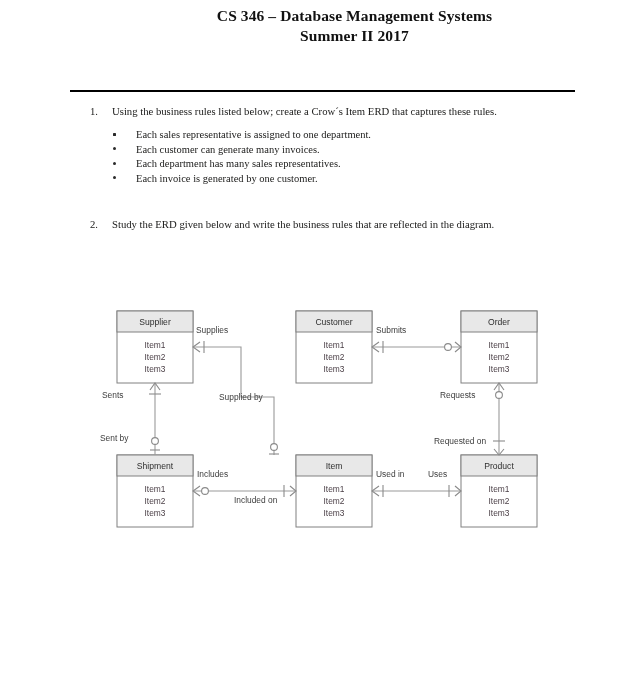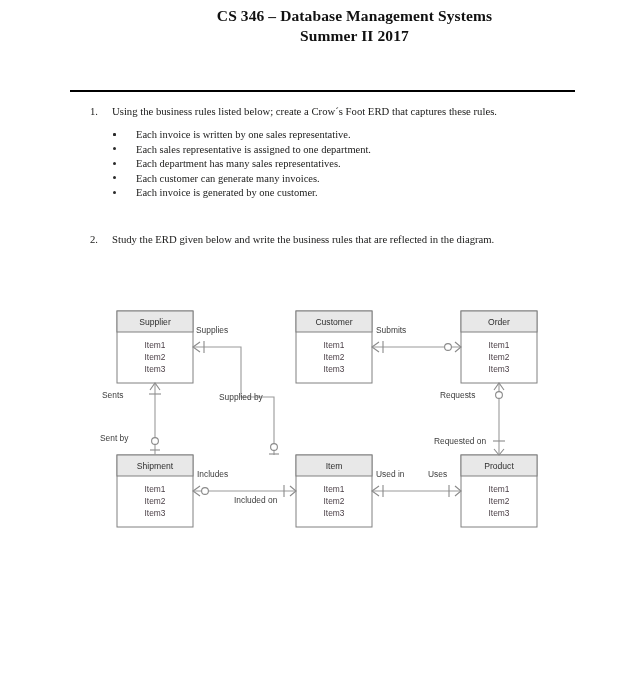--- a/index.html
+++ b/index.html
@@ -78,40 +78,39 @@
   <div class="doc-header">
     <div class="doc-title-line">CS 346 – Database Management Systems</div>
     <div class="doc-title-line">Summer II 2017</div>
   </div>
   <div class="rule"></div>
 
   <div class="tasks">
 
     <div class="task">
       <span class="task-num">1.</span>
-      <span class="task-text">Using the business rules listed below; create a Crow´s Foot ERD that captures these rules.</span>
+      <span class="task-text">Using the business rules listed below; create a Crow´s Item ERD that captures these rules.</span>
       <div class="bullets">
         <div class="bullet">
           <span class="bullet-dot"></span>
         </div>
         <div class="bullet">
           <span class="bullet-dot"></span>
-          <span>Each invoice is written by one sales representative.</span>
         </div>
         <div class="bullet">
           <span class="bullet-dot"></span>
           <span>Each sales representative is assigned to one department.</span>
         </div>
         <div class="bullet">
           <span class="bullet-dot"></span>
+          <span>Each customer can generate many invoices.</span>
+        </div>
+        <div class="bullet">
+          <span class="bullet-dot"></span>
           <span>Each department has many sales representatives.</span>
-        </div>
-        <div class="bullet">
-          <span class="bullet-dot"></span>
-          <span>Each customer can generate many invoices.</span>
         </div>
         <div class="bullet">
           <span class="bullet-dot"></span>
           <span>Each invoice is generated by one customer.</span>
         </div>
       </div>
     </div>
 
     <div class="task task-2">
       <span class="task-num">2.</span>

